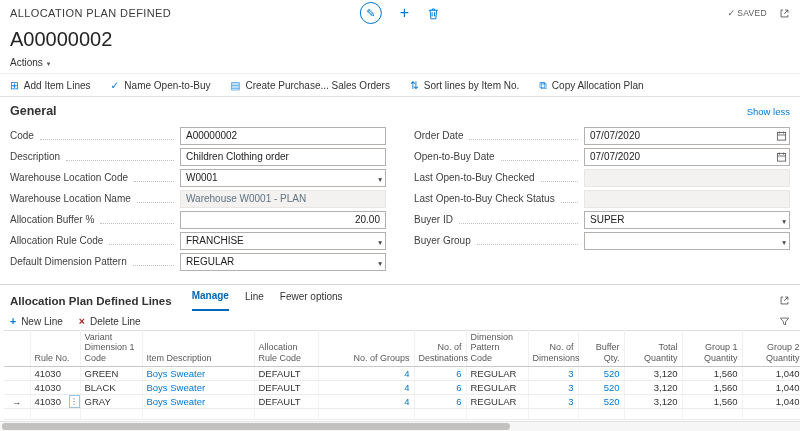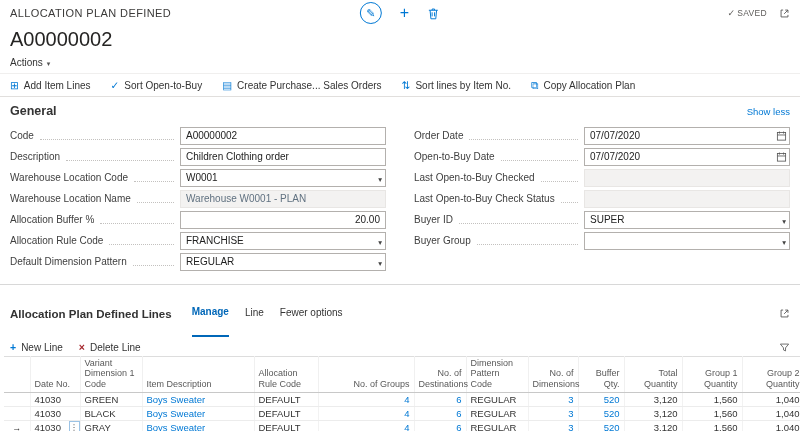--- a/index.html
+++ b/index.html
@@ -46,21 +46,21 @@
   .ctrl .cal { position: absolute; right: 3px; top: 50%; transform: translateY(-50%); display: flex; cursor: pointer; }
   .ctrl.num input { text-align: right; }
   .selectbox { width: 100%; height: 18px; border: 1px solid #b3b0ad; background: #fff; display: flex; align-items: center; padding: 0 16px 0 5px; position: relative; cursor: pointer; }
   .disabled-box { width: 100%; height: 18px; background: #f3f2f1; border: 1px solid #e8e6e4; display: flex; align-items: center; padding: 0 5px; }
   .flow-text { color: #607180; white-space: nowrap; overflow: hidden; }
 
   
   .lines { border-top: 1px solid #d8d8d8; margin-top: 2px; }
   .lines-header { display: flex; align-items: center; gap: 16px; padding: 5px 10px 0; }
   .lines-title { font-size: 11.5px; font-weight: 700; margin-right: 4px; }
-  .tab { padding-bottom: 18px; cursor: pointer; color: #333; margin-top: 16px; }
+  .tab { padding-bottom: 8px; cursor: pointer; color: #333; }
   .tab.active { color: #0067b8; font-weight: 700; border-bottom: 2px solid #0067b8; }
   .lines-header .icon-btn, .lines-toolbar .icon-btn { margin-left: auto; }
   .lines-toolbar { display: flex; align-items: center; gap: 16px; padding: 4px 10px 3px; }
 
   
   .table-wrap { padding: 0 4px; }
   table { width: 100%; border-collapse: collapse; table-layout: fixed; }
   th { font-weight: 400; font-size: 9px; line-height: 1.15; color: #595959; text-align: left; vertical-align: bottom; padding: 1px 4px 3px; border-top: 1px solid #ddd; border-bottom: 1px solid #c8c8c8; border-right: 1px solid #f0f0f0; white-space: normal; cursor: pointer; }
   td { height: 14px; font-size: 9.5px; padding: 0 4px; border-bottom: 1px solid #ececec; border-right: 1px solid #f2f2f2; white-space: nowrap; overflow: hidden; position: relative; }
   th.r, td.r { text-align: right; }
@@ -109,21 +109,21 @@
   <span class="caret"></span>
 </div>
 
 <div class="toolbar">
   <div class="tb-item">
     <span class="tb-icon">⊞</span>
     <span>Add Item Lines</span>
   </div>
   <div class="tb-item">
     <span class="tb-icon">✓</span>
-    <span>Sort Open-to-Buy</span>
+    <span>Name Open-to-Buy</span>
   </div>
   <div class="tb-item">
     <span class="tb-icon">▤</span>
     <span>Create Purchase... Sales Orders</span>
   </div>
   <div class="tb-item">
     <span class="tb-icon">⇅</span>
     <span>Sort lines by Item No.</span>
   </div>
   <div class="tb-item">
@@ -295,21 +295,21 @@
           <col style="width:62px">
         <col style="width:50px">
           <col style="width:46px">
           <col style="width:58px">
           <col style="width:60px">
           <col style="width:62px">
       </colgroup>
       <thead>
         <tr>
           <th></th>
-          <th>Date No.</th>
+          <th>Rule No.</th>
           <th>Variant Dimension 1 Code</th>
           <th>Item Description</th>
           <th>Allocation Rule Code</th>
           <th class="r">No. of Groups</th>
           <th class="r">No. of Destinations</th>
           <th>Dimension Pattern Code</th>
           <th class="r">No. of Dimensions</th>
           <th class="r">Buffer Qty.</th>
           <th class="r">Total Quantity</th>
           <th class="r">Group 1 Quantity</th>

